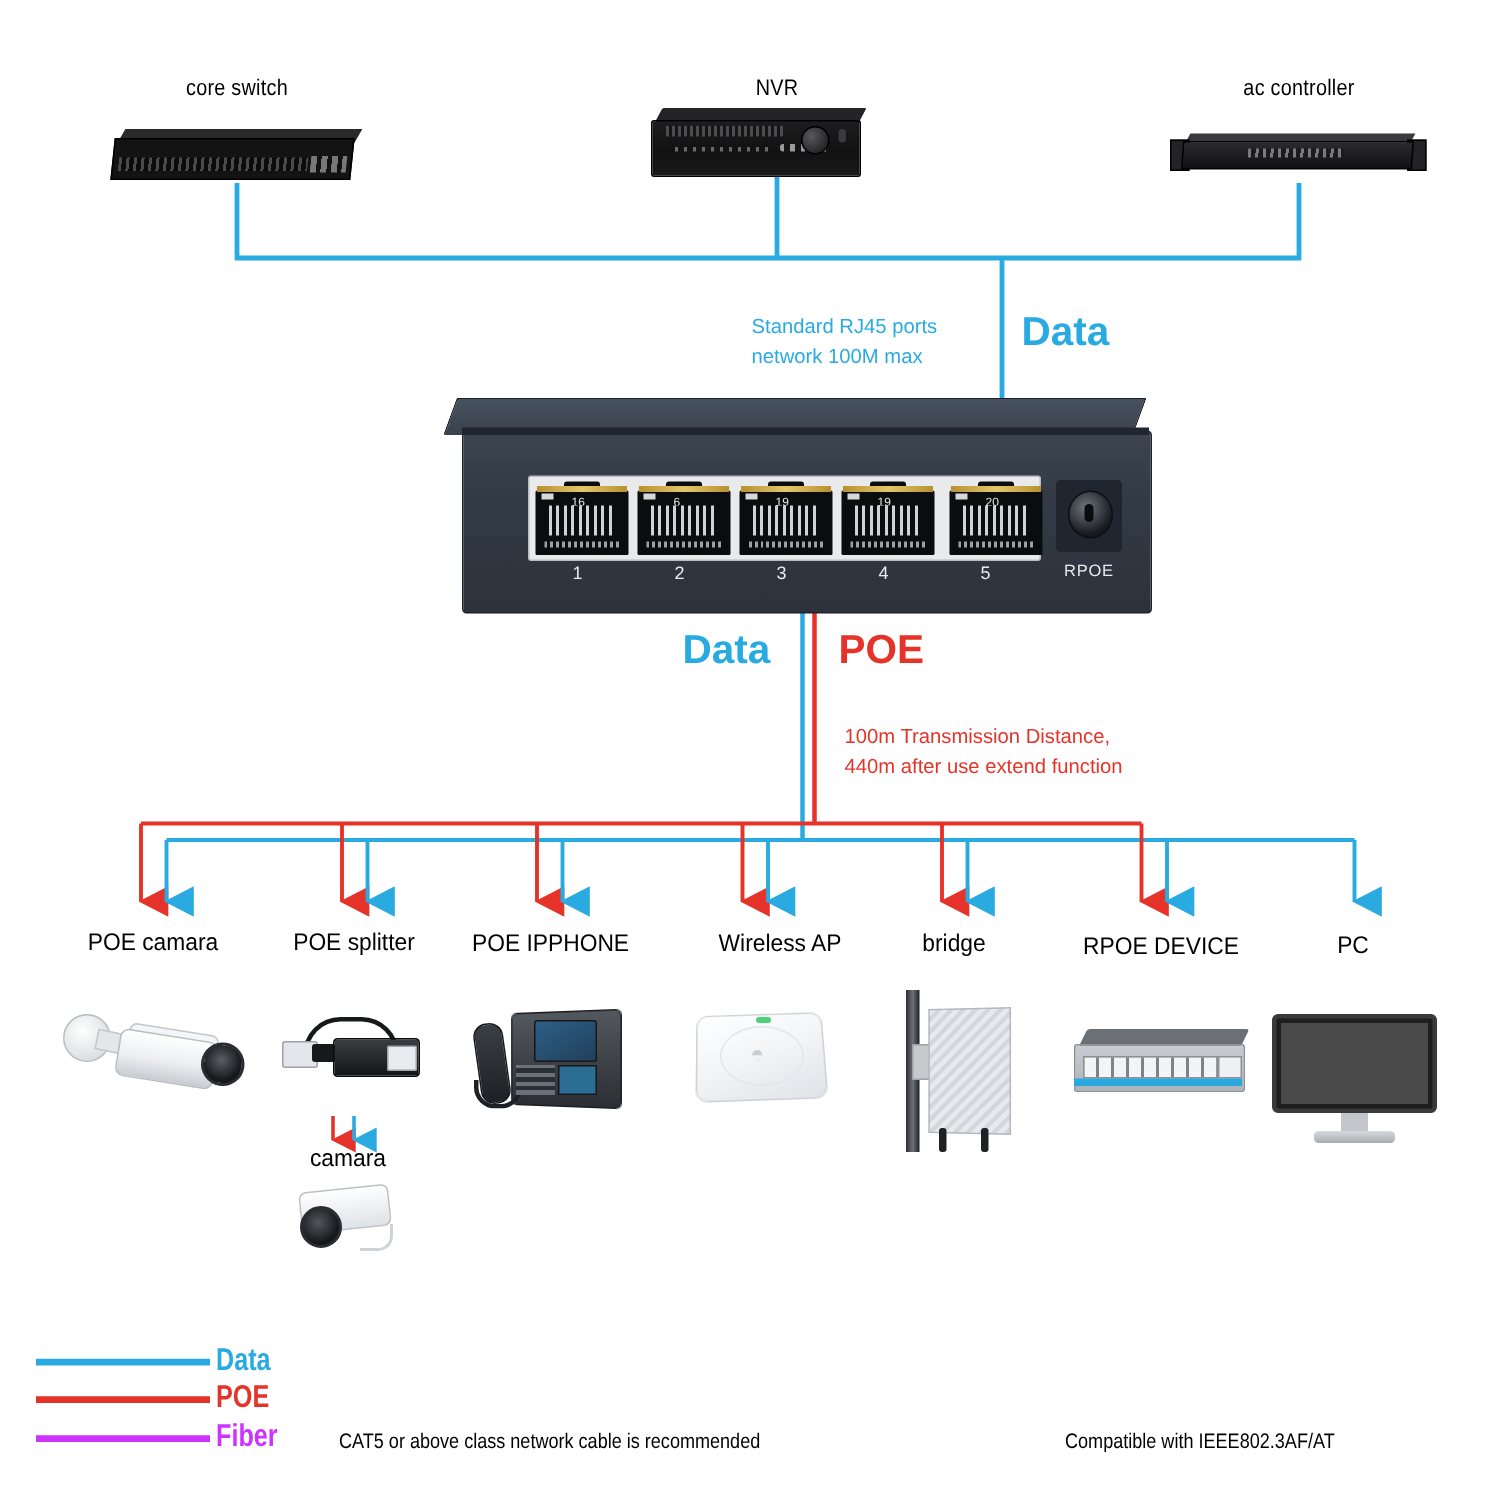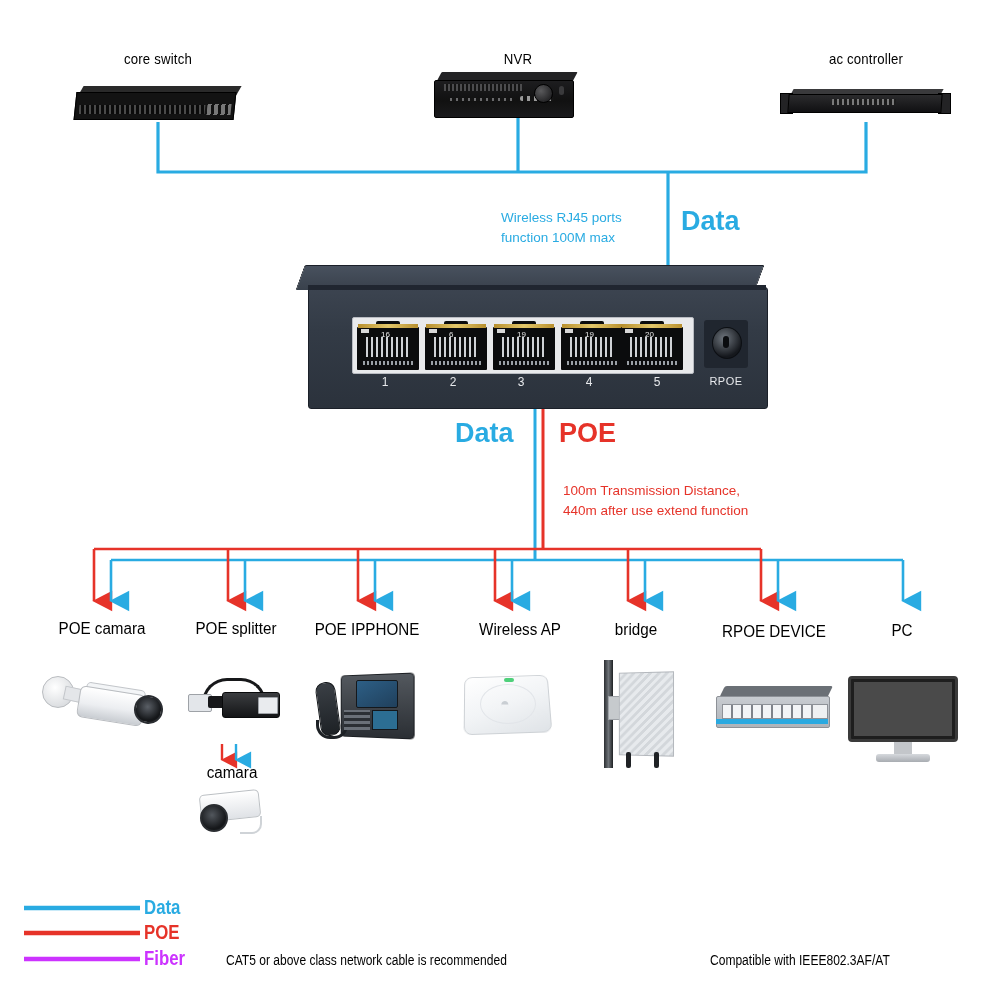--- a/index.html
+++ b/index.html
@@ -243,22 +243,22 @@
 
   <div class="abs acc" style="left:780px;top:88px;">
     <div class="top"></div>
     <div class="ear-l"></div>
     <div class="ear-r"></div>
     <div class="body"></div>
     <div class="det"></div>
   </div>
 
   <div class="abs note" style="left:501px;top:208px;color:#29ABE2;">
-    <div>Wireless RJ45 ports</div>
-    <div>function 100M max</div>
+    <div>Standard RJ45 ports</div>
+    <div>network 100M max</div>
   </div>
   <div class="abs big-tag" style="left:681px;top:206px;color:#29ABE2;">Data</div>
 
   <div class="abs switch" style="left:300px;top:265px;">
     <div class="lid"></div>
     <div class="shell"></div>
     <div class="lid-edge"></div>
 
     <div class="bezel">
       <div class="jack" style="left:4px;">
@@ -290,21 +290,21 @@
       </div>
       <div class="jack" style="left:208px;">
         <div class="tab"></div>
         <div class="shl"></div>
         <div class="gold"></div>
         <div class="led"></div>
         <div class="jacknum">19</div>
         <div class="pins"></div>
         <div class="base"></div>
       </div>
-      <div class="jack" style="left:268px;padding-left:16px;">
+      <div class="jack" style="left:280px;padding-left:16px;">
         <div class="tab"></div>
         <div class="shl"></div>
         <div class="gold"></div>
         <div class="led"></div>
         <div class="jacknum">20</div>
         <div class="pins"></div>
         <div class="base"></div>
       </div>
     </div>
 

